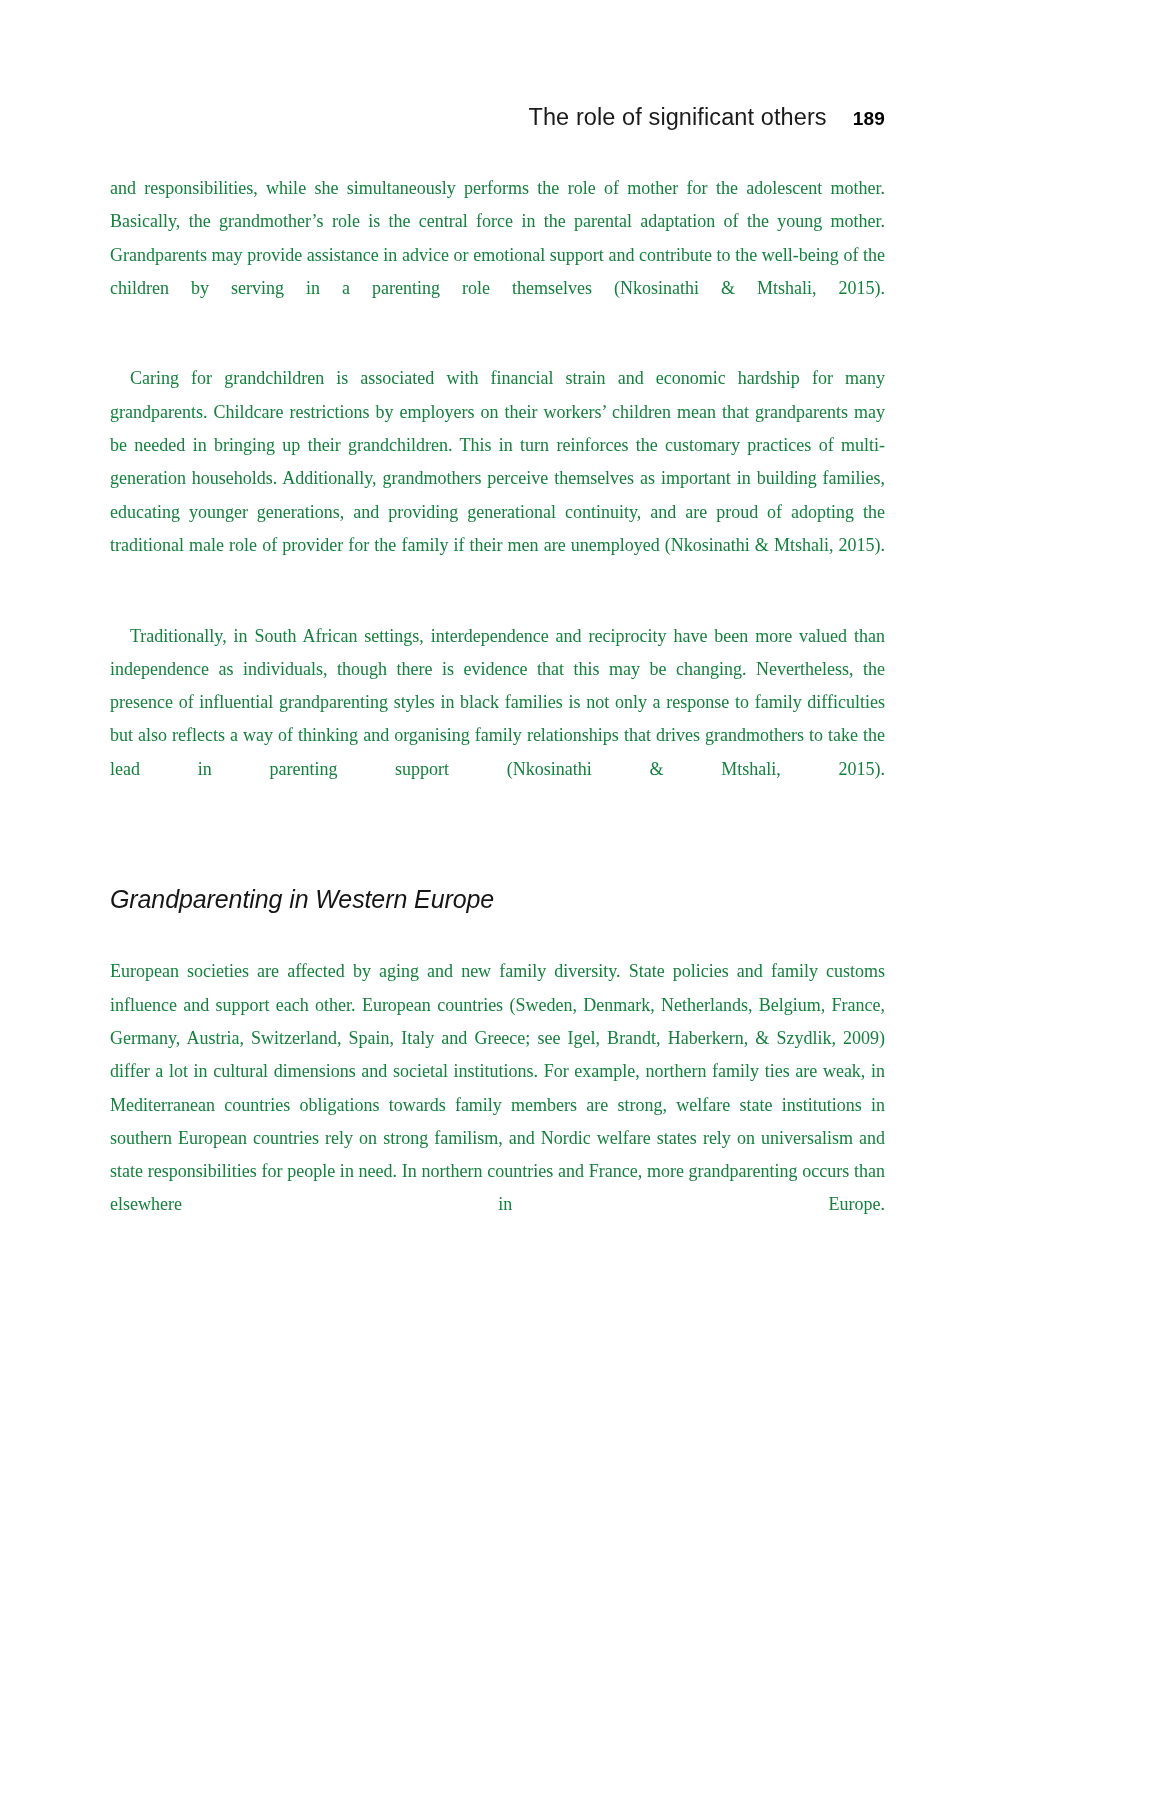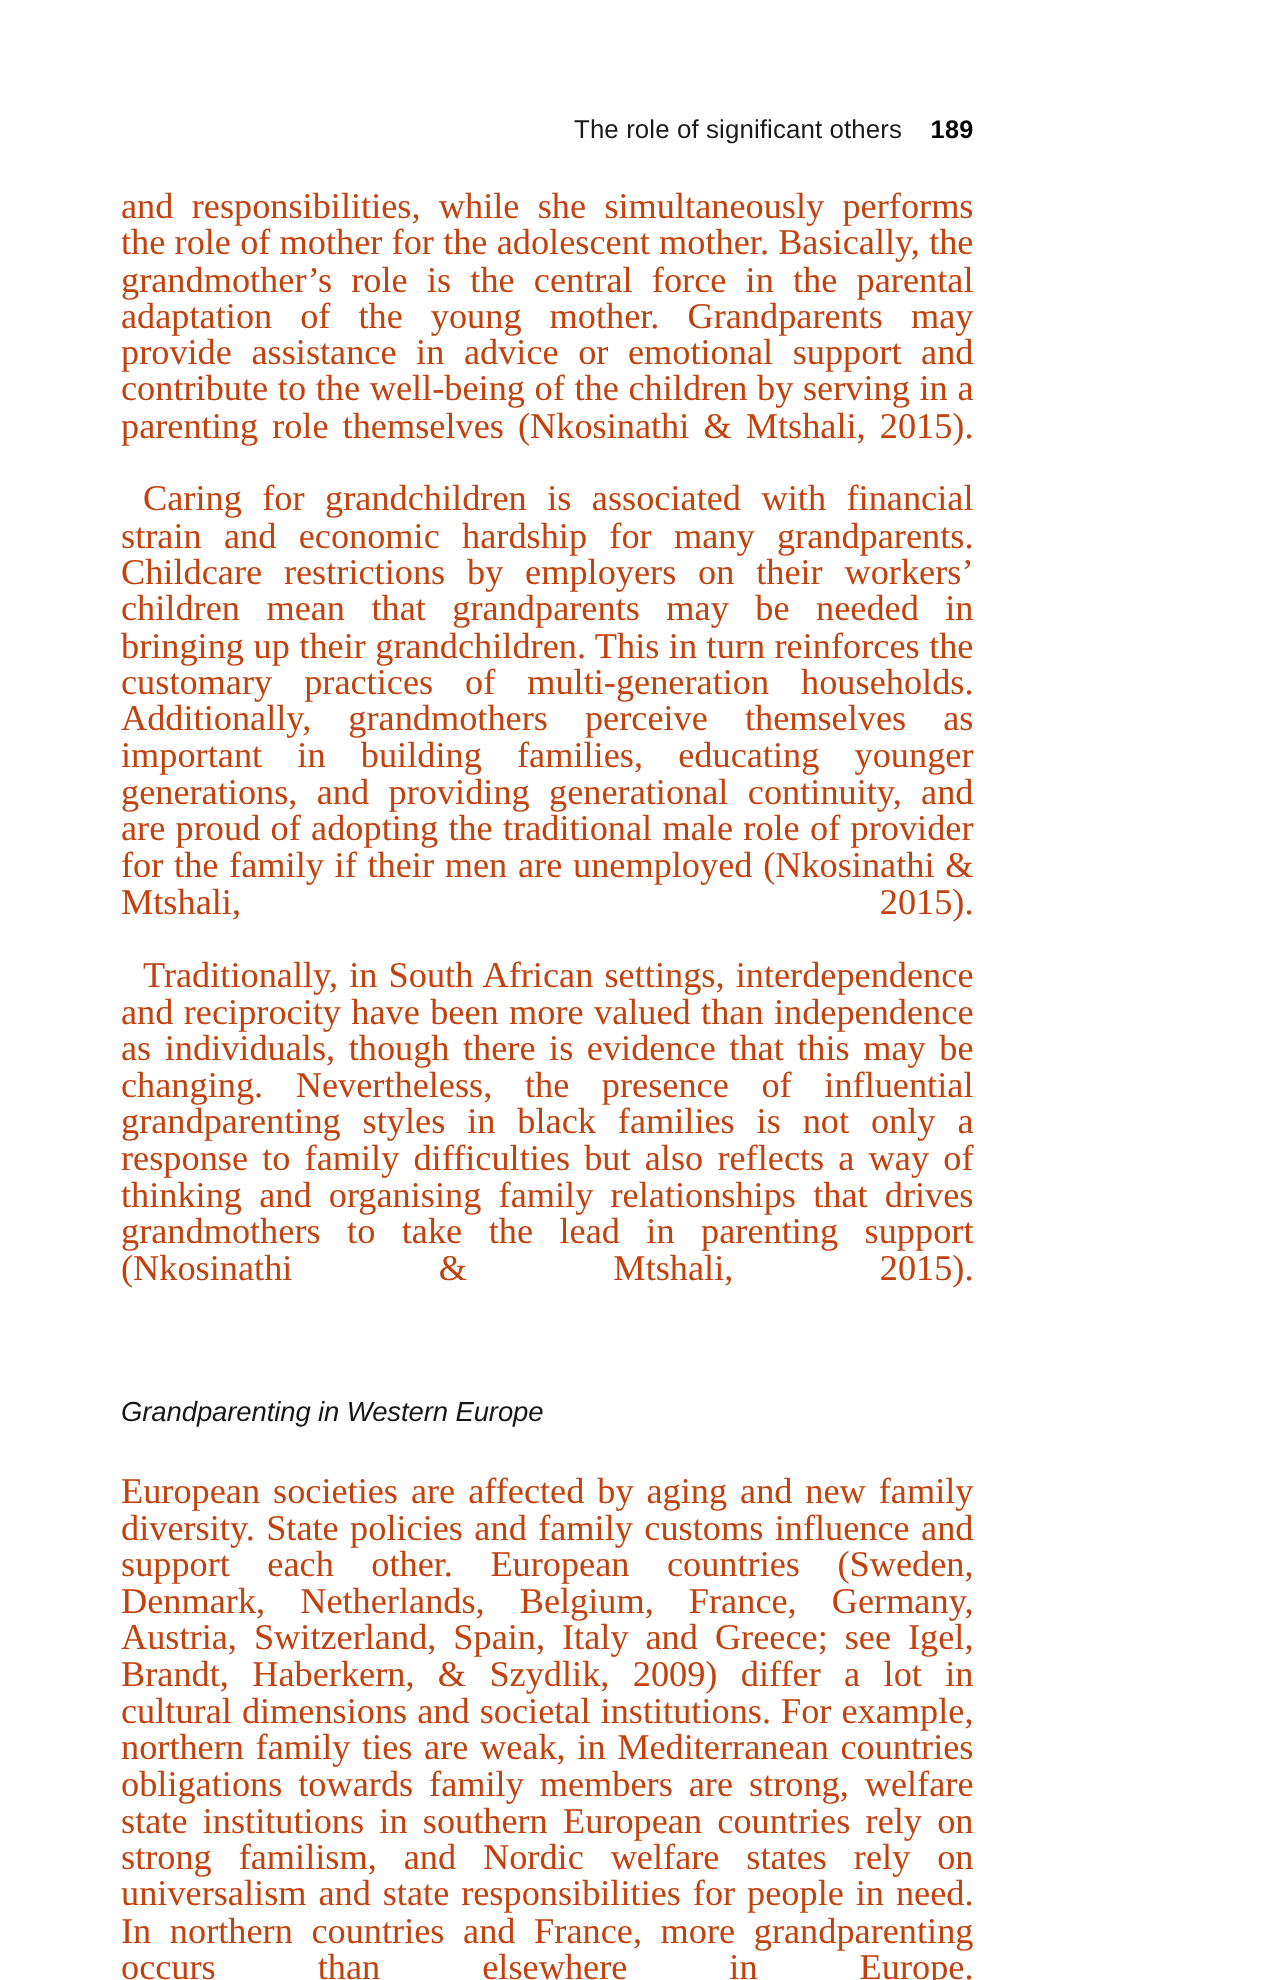--- a/index.html
+++ b/index.html
@@ -38,47 +38,48 @@
   .running-head .rh-title {
     font-family: "Liberation Sans", "DejaVu Sans", sans-serif;
     font-size: 23.5px;
     font-weight: 400;
     letter-spacing: 0.1px;
     color: #1a1a1a;
     white-space: nowrap;
   }
   .running-head .rh-page {
     font-family: "Liberation Sans", "DejaVu Sans", sans-serif;
-    font-size: 23px;
+    font-size: 19px;
     font-weight: 700;
     color: #000000;
     letter-spacing: 0.2px;
   }
 
   
   .column {
     position: absolute;
     left: 107px;
     top: 172px;
     width: 775px;
   }
 
   p.body {
     margin: 0;
-    font-size: 33px;
+    font-size: 18px;
     line-height: 33.3px;
     text-align: justify;
     text-justify: inter-word;
     -webkit-hyphens: manual;
     hyphens: manual;
-    color: #c2410c;
+    color: #15803d;
     font-family: "Liberation Serif", "DejaVu Serif", serif;
   }
   p.body.indent {
     text-indent: 20px;
+    margin-top: 24px;
   }
   
   p.body::after {
     content: "";
     display: inline-block;
     width: 100%;
   }
 
   h2.section-heading {
     margin: 0;

